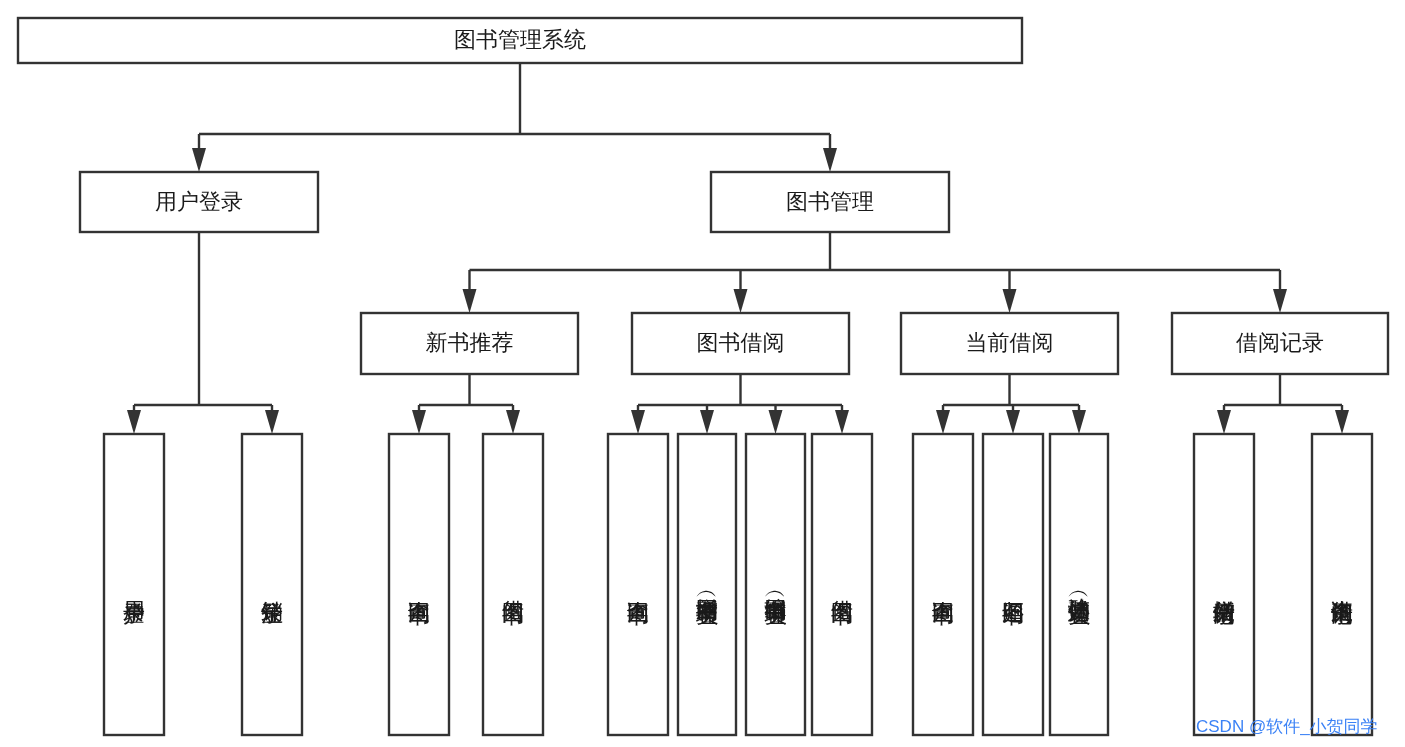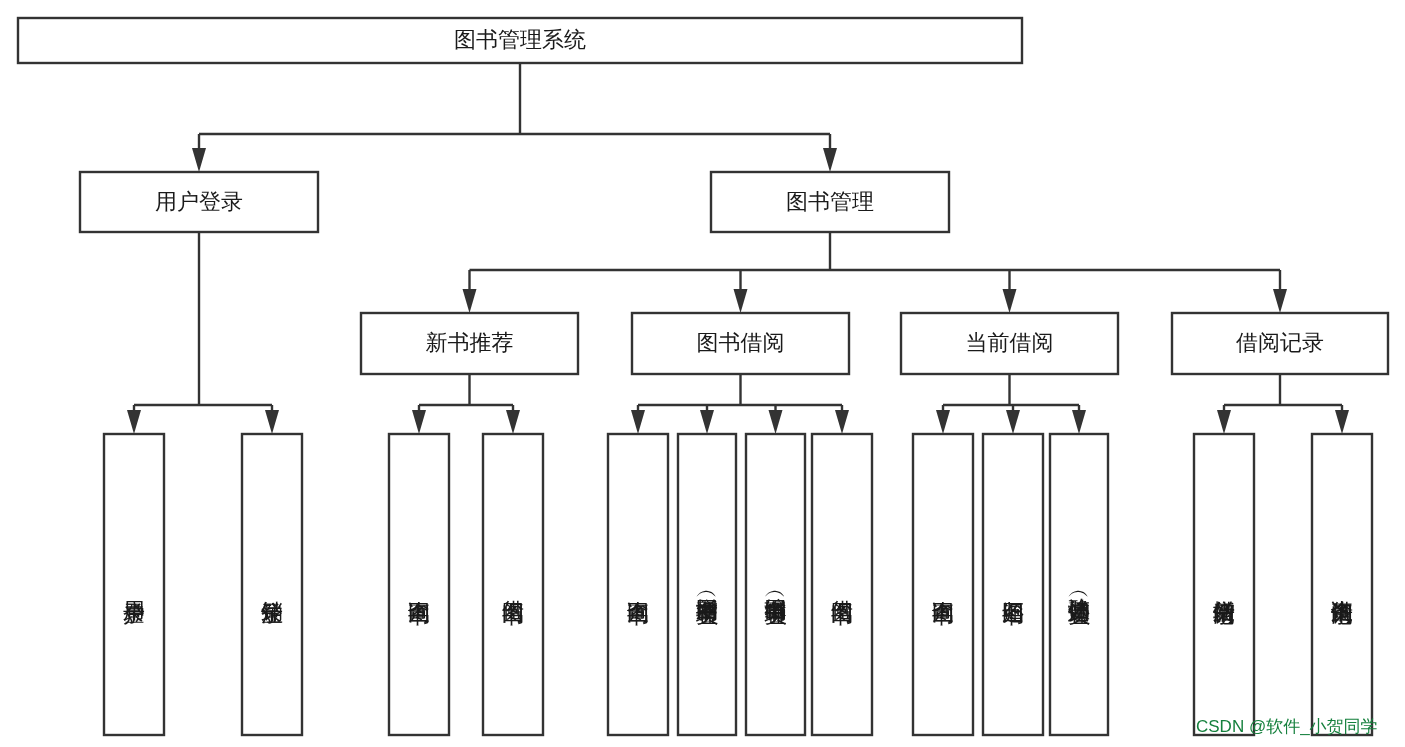--- a/index.html
+++ b/index.html
@@ -64,21 +64,21 @@
     line-height: 1.18;
     color: #1a1a1a;
     letter-spacing: 1px;
     text-align: center;
     white-space: nowrap;
   }
   .watermark {
     position: absolute;
     font-family: "Liberation Sans", "DejaVu Sans", sans-serif;
     font-size: 17px;
-    color: #15803d;
+    color: #3b82f6;
     white-space: nowrap;
     pointer-events: none;
   }
 </style>
 </head>
 <body>
 
 <div id="diagram-root">
   <svg class="diagram-canvas" viewBox="0 0 1405 747" xmlns="http://www.w3.org/2000/svg">
     <g id="connector-layer">

